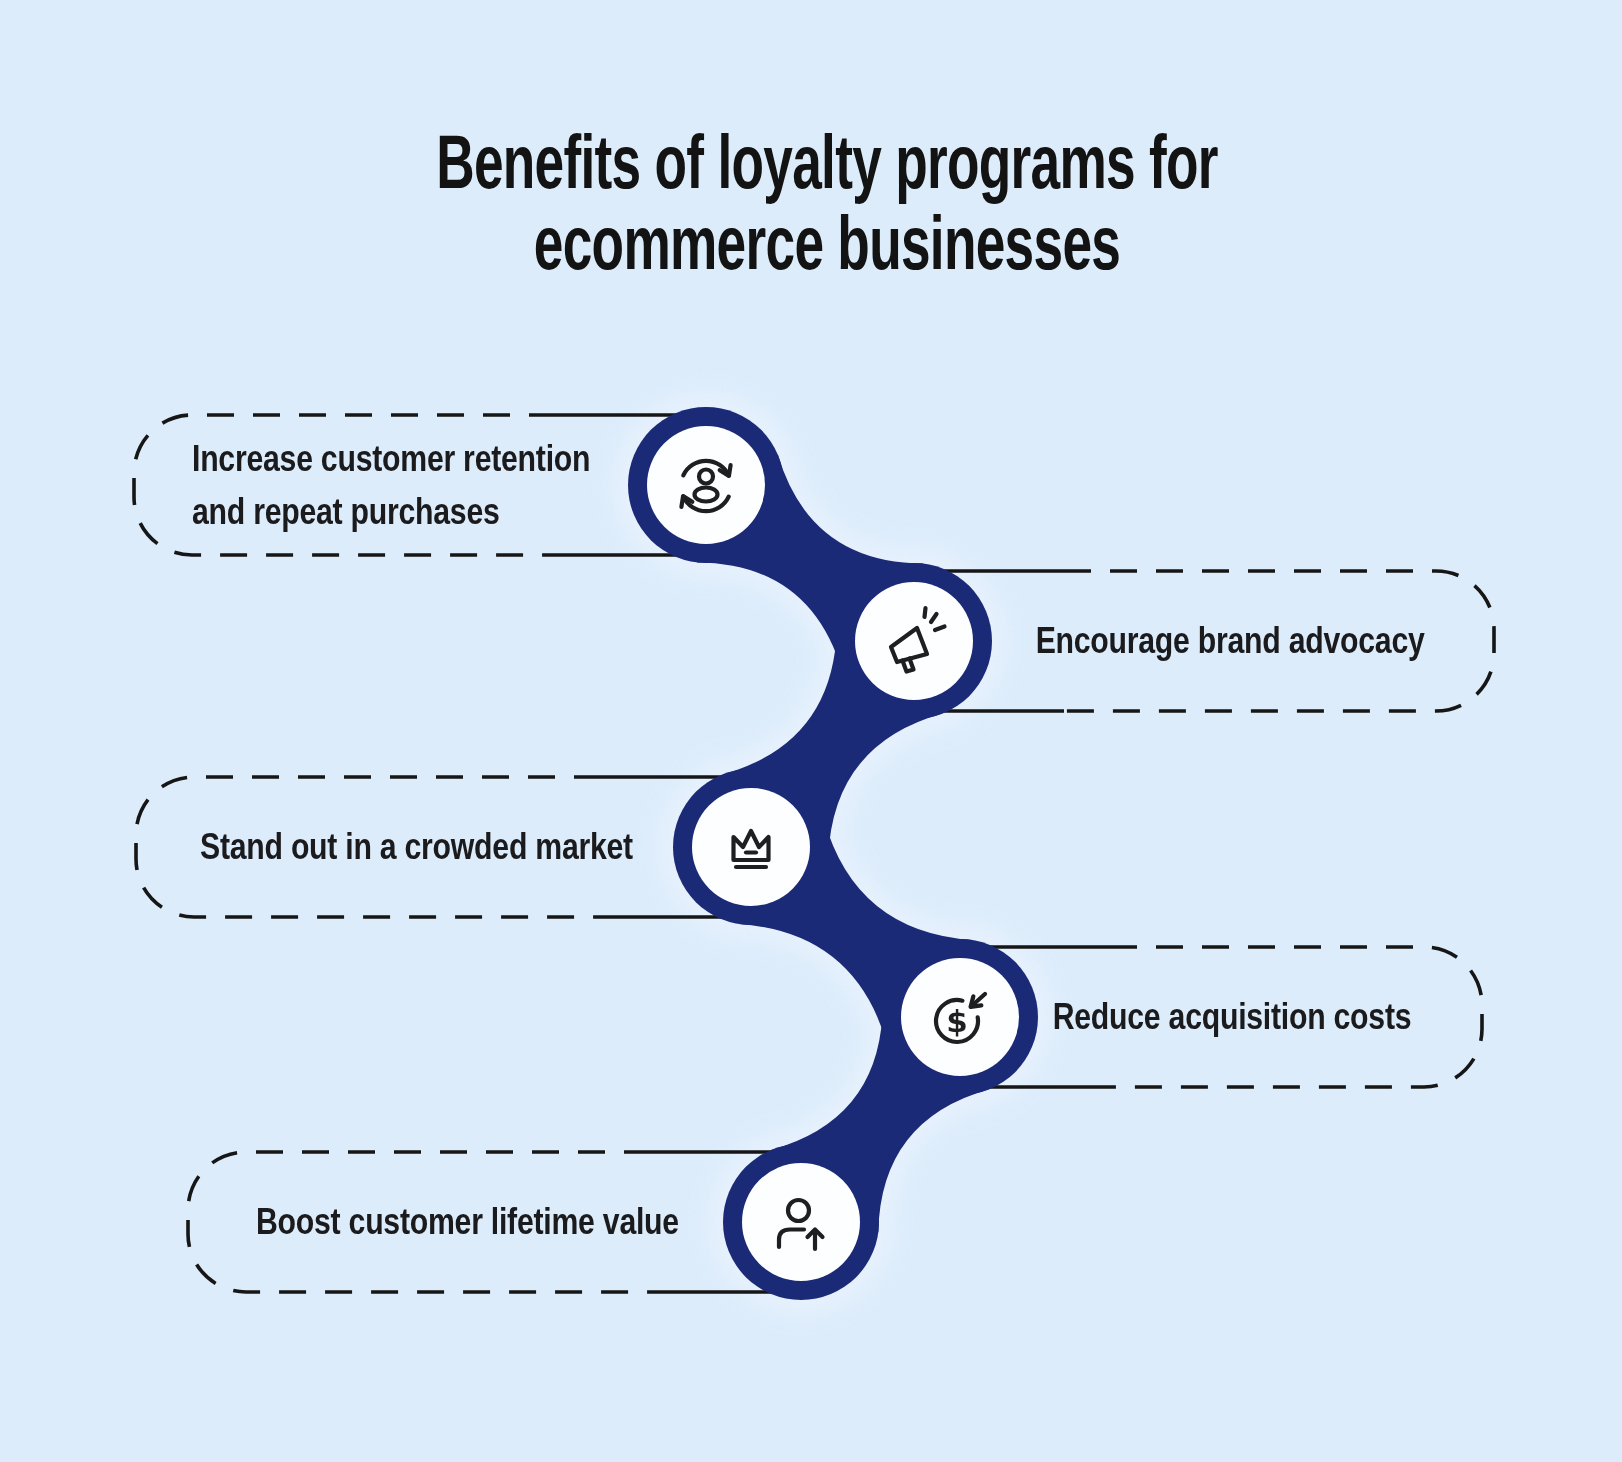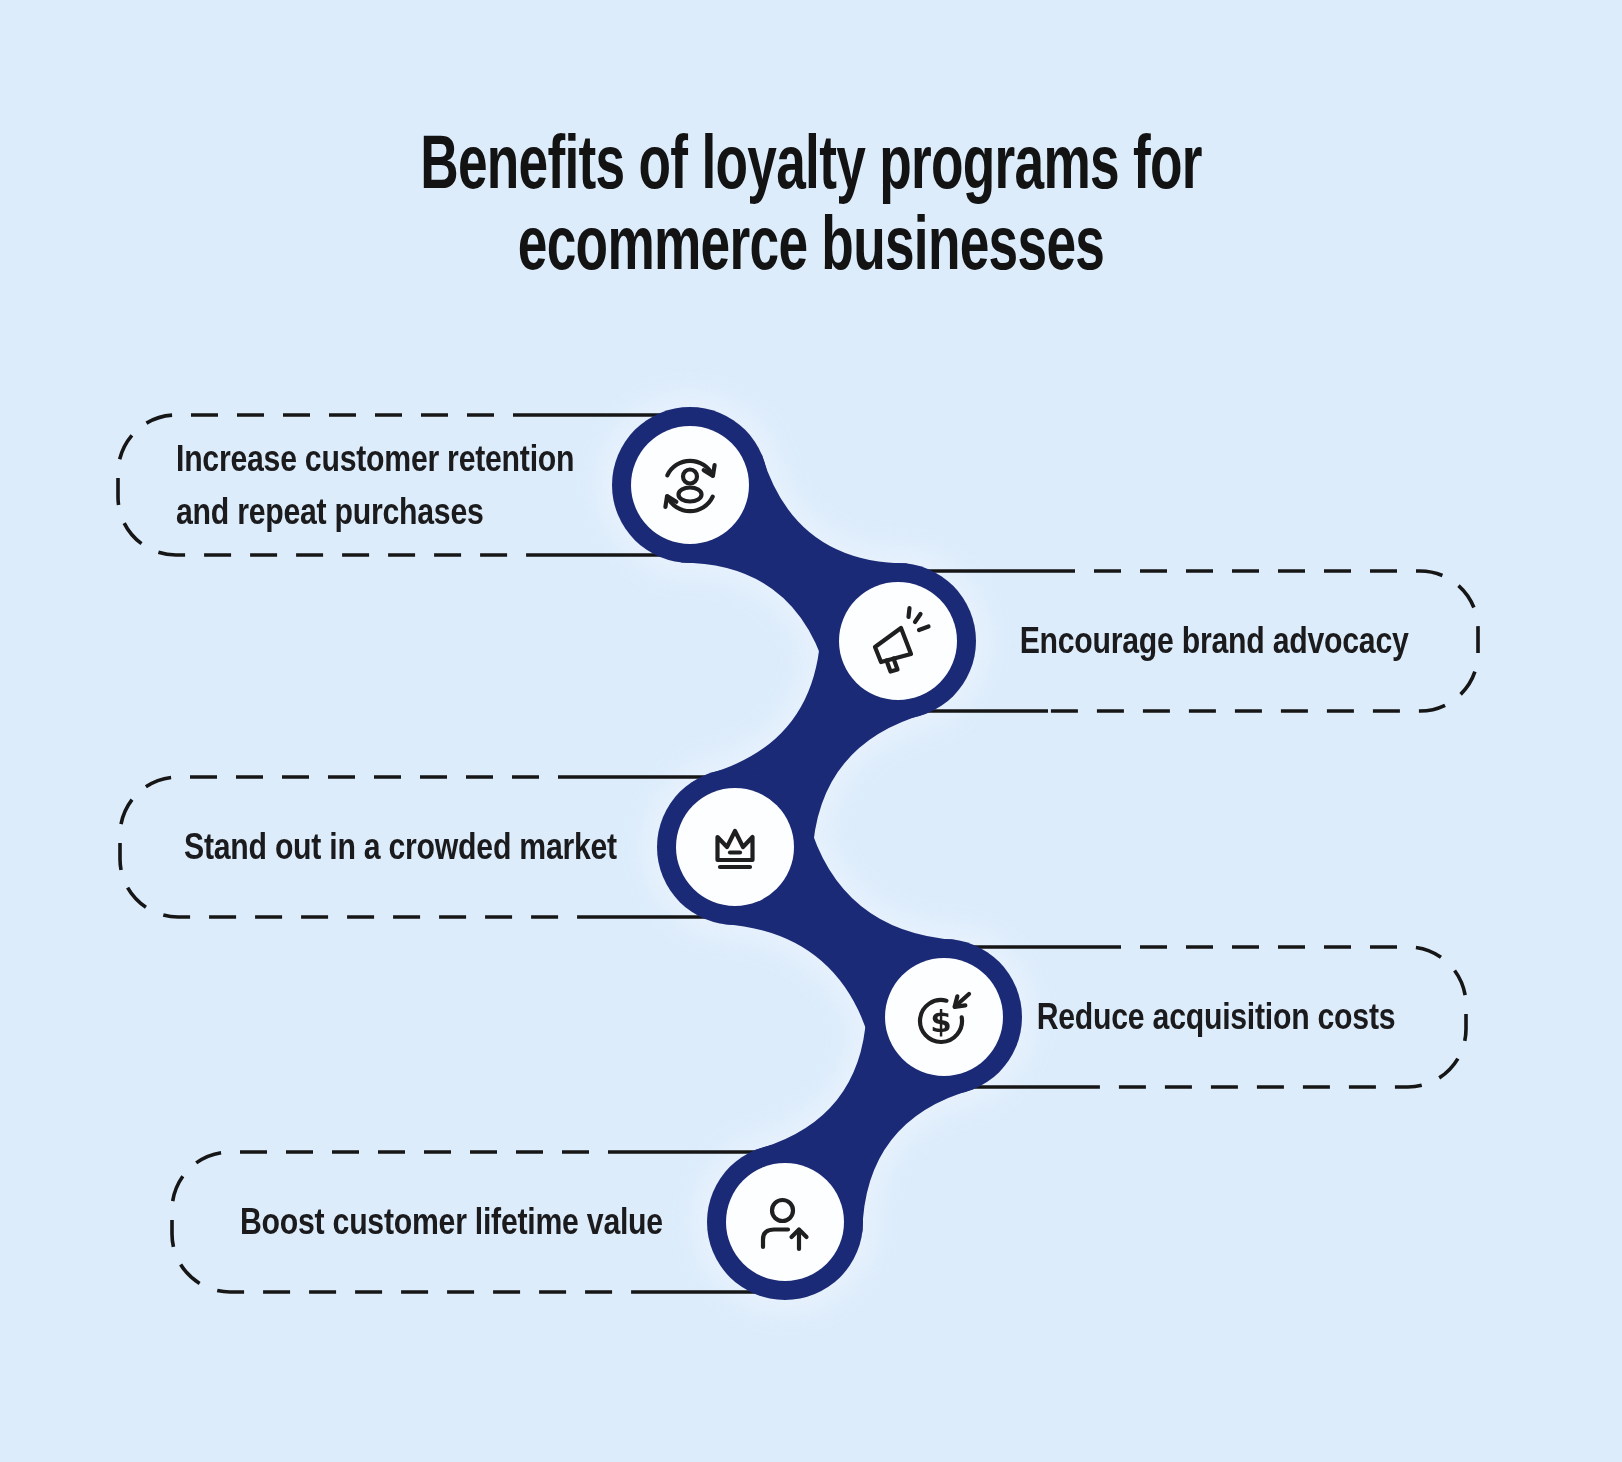--- a/index.html
+++ b/index.html
@@ -1,21 +1,21 @@
 <!DOCTYPE html>
 <html><head>
 <meta charset="utf-8">
 <style>
   html,body{margin:0;padding:0;}
   body{
     width:1622px;height:1462px;position:relative;overflow:hidden;
     background:#dcecfb;
     font-family:"Liberation Sans", sans-serif;
   }
-  .canvas{position:absolute;inset:0;}
+  .canvas{position:absolute;inset:0;margin-left:16px;}
   
   .title{
     position:absolute;top:122px;left:0;width:1622px;
     text-align:center;font-weight:bold;font-size:76px;line-height:1.06;
     color:#131313;letter-spacing:-1px;
     transform:scaleX(0.70);transform-origin:50% 0;
   }
   
   #chain{position:absolute;left:0;top:0;}
   .card-dash{fill:none;stroke:#161616;stroke-width:3.6;stroke-dasharray:27 19;}

